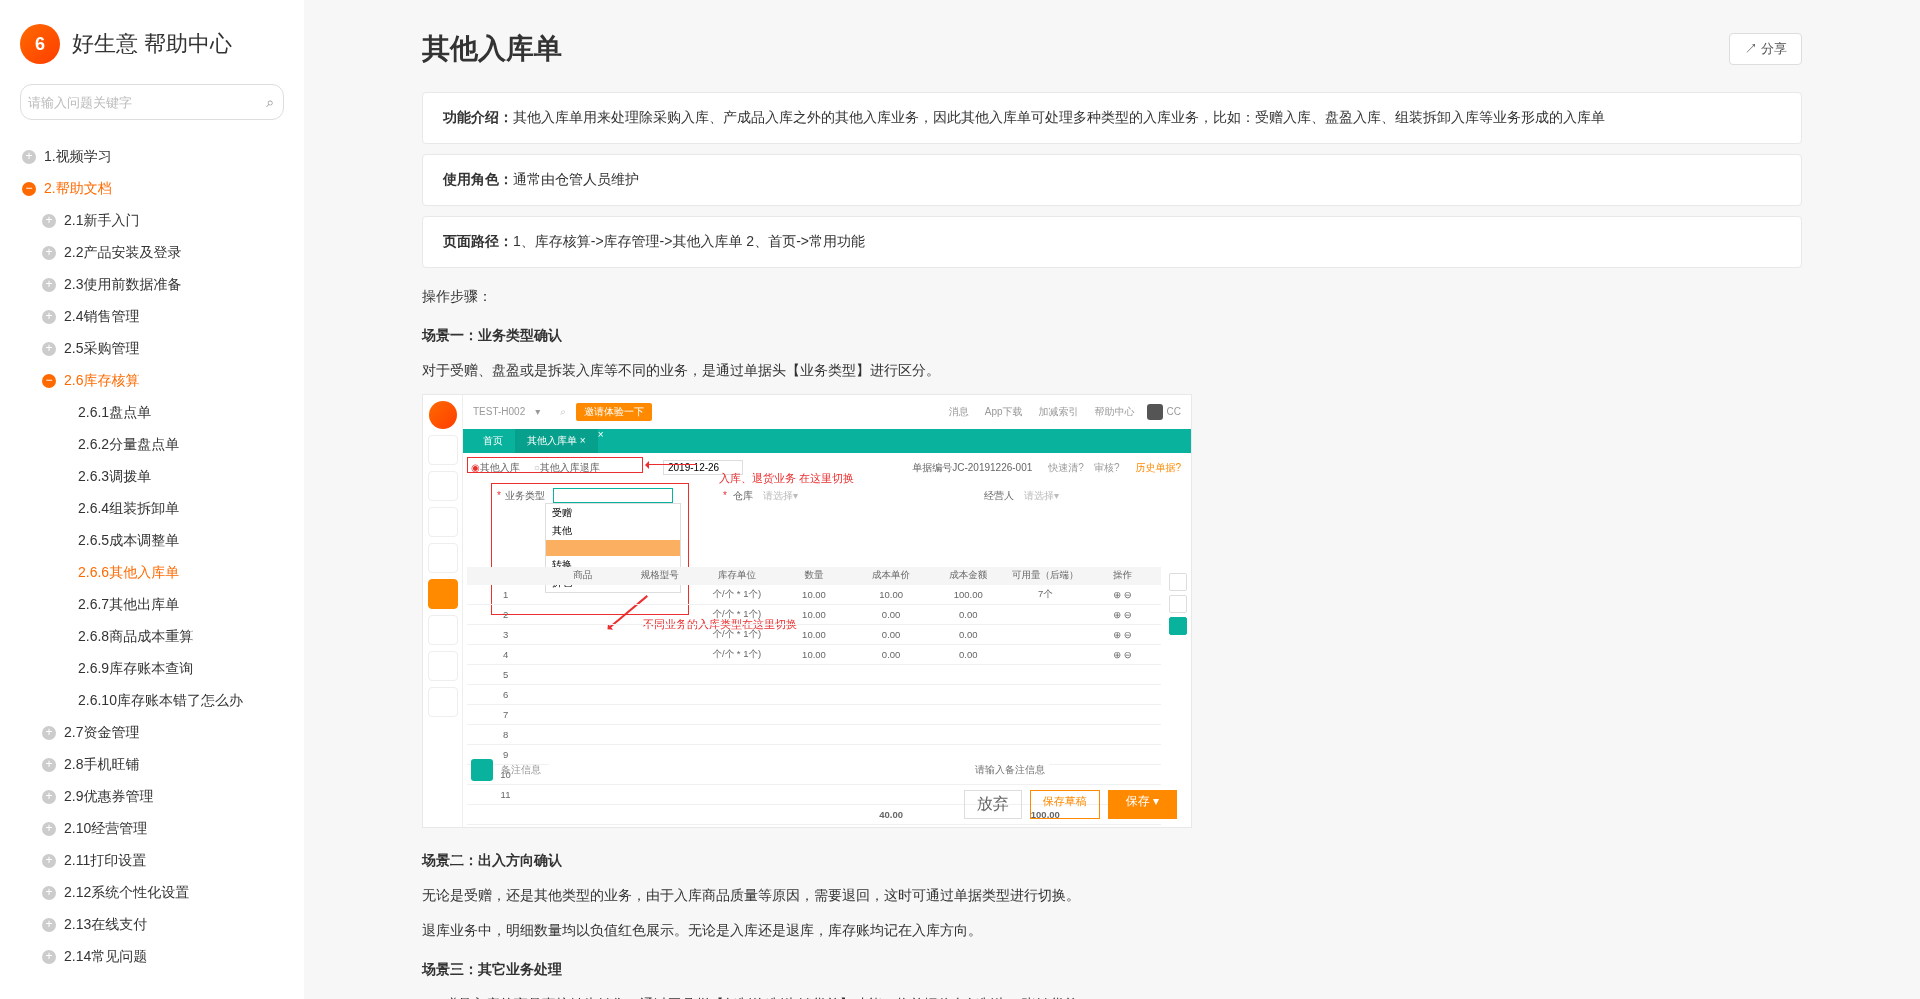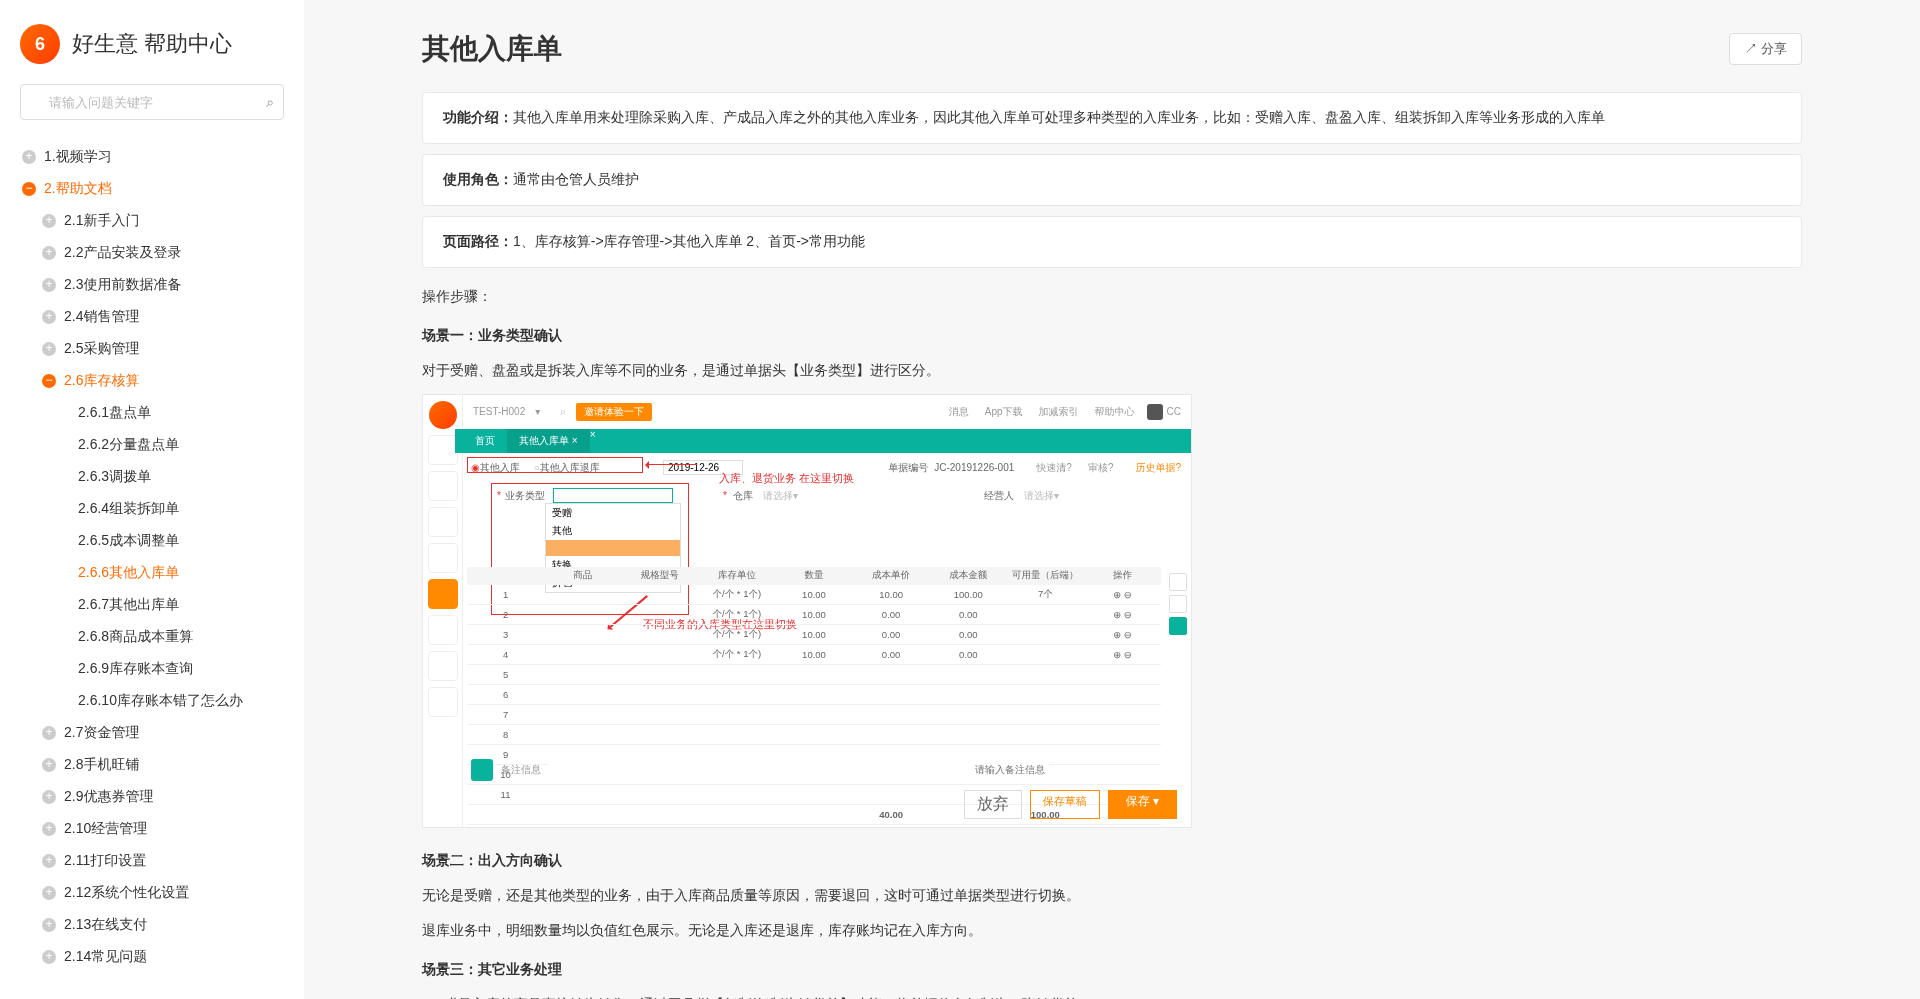--- a/index.html
+++ b/index.html
@@ -2,21 +2,21 @@
 <html><head>
 <meta charset="utf-8">
 <style>
 *{margin:0;padding:0;box-sizing:border-box;font-family:"Microsoft YaHei",sans-serif}
 body{background:#fff;display:flex}
 .sidebar{width:304px;padding:24px 20px;overflow-y:auto;height:100vh}
 .logo-row{display:flex;align-items:center;gap:12px;margin-bottom:20px}
 .logo-circle{width:40px;height:40px;border-radius:50%;background:linear-gradient(135deg,#ff6a00,#ff3d00);display:flex;align-items:center;justify-content:center;color:#fff;font-weight:bold;font-size:18px}
 .logo-text{font-size:22px;color:#333}
 .search-wrap{position:relative;margin-bottom:20px}
-.search-input{width:100%;height:36px;border:1px solid #ddd;border-radius:4px;padding:0 36px 0 28px;font-size:13px;outline:none}
+.search-input{width:100%;height:36px;border:1px solid #ddd;border-radius:12px;padding:0 36px 0 7px;font-size:13px;outline:none}
 .search-input::placeholder{color:#bbb}
 .search-icon{position:absolute;right:10px;top:50%;transform:translateY(-50%);color:#999;font-size:14px}
 .tree{list-style:none}
 .tree li{font-size:14px;color:#333;line-height:32px;cursor:pointer}
 .tree .plus-icon,.tree .minus-icon{display:inline-block;width:14px;height:14px;border-radius:50%;text-align:center;line-height:12px;font-size:12px;margin-right:8px;vertical-align:middle}
 .plus-icon{background:#ccc;color:#fff}
 .minus-icon{background:#ff6a00;color:#fff}
 .lev1{padding-left:2px}
 .lev2{padding-left:22px}
 .lev3{padding-left:58px}
@@ -34,21 +34,21 @@
 .content-body .sub-title{font-weight:600;margin-top:14px}
 .screenshot{width:770px;height:434px;background:#fafafa;border:1px solid #e8e8e8;position:relative;margin:10px 0 20px}
 
 .ss-left{position:absolute;left:0;top:0;width:40px;height:100%;background:#fff;border-right:1px solid #eee}
 .ss-left .ss-logo{width:28px;height:28px;margin:6px auto;background:linear-gradient(135deg,#ff6a00,#ff3d00);border-radius:50%}
 .ss-left .ss-icon{width:30px;height:30px;margin:6px auto;background:#fff;border:1px solid #eee;border-radius:4px}
 .ss-left .ss-icon.sel{background:#ff8a00;border-color:#ff8a00}
 .ss-top{position:absolute;left:40px;top:0;right:0;height:34px;background:#fff;display:flex;align-items:center;font-size:10px;color:#999;padding:0 10px}
 .ss-top .filler{flex:1}
 .ss-top-btn{background:#ff8a00;color:#fff;padding:2px 8px;border-radius:2px;font-size:10px;margin-left:10px}
-.ss-tabs{position:absolute;left:32px;top:34px;right:0;height:24px;background:#09b29d;display:flex;align-items:flex-start;padding-left:8px;font-size:10px;color:#fff}
+.ss-tabs{position:absolute;left:40px;top:34px;right:0;height:24px;background:#09b29d;display:flex;align-items:flex-start;padding-left:8px;font-size:10px;color:#fff}
 .ss-tab{padding:0 12px;height:100%;display:flex;align-items:center}
 .ss-tab.active{background:#07a08c}
 .ss-body{position:absolute;left:40px;top:58px;right:0;bottom:0;background:#fff;padding:4px 10px}
 .red-box{border:1.5px solid #eb2f2f;position:absolute}
 .ss-body input, .ss-body select{font-size:10px;border:1px solid #ddd;padding:1px 4px}
 .ss-body .row{height:22px;display:flex;align-items:center;font-size:10px;color:#666}
 .ss-body .table{margin-top:60px;font-size:10px;color:#666}
 .ss-table-head{display:flex;background:#f5f5f5;height:18px;align-items:center}
 .ss-table-head span,.ss-table-row span{flex:1;text-align:center;font-size:9.5px}
 .ss-table-row{display:flex;height:20px;align-items:center;border-bottom:1px solid #f0f0f0}
@@ -157,21 +157,21 @@
         <div class="red-box" style="left:4px;top:4px;width:176px;height:16px"></div>
         <div class="row" style="position:absolute;top:4px;left:8px">
           <span style="color:#eb2f2f">◉ </span>
               <span>其他入库</span>
           <span style="margin-left:14px;color:#bbb">○ </span>
               <span>其他入库退库</span>
         </div>
         <div class="row" style="position:absolute;top:4px;left:200px">
           <input style="width: 80px;" value="2019-12-26">
         </div>
-        <div class="row" style="position:absolute;top:4px;right:10px;gap:6px">
+        <div class="row" style="position:absolute;top:4px;right:10px;">
           <span>单据编号</span> 
               <span>JC-20191226-001</span>
           <span style="margin-left:16px;color:#999">快速清?</span>
           <span style="margin-left:10px;color:#999">审核?</span>
           <span style="margin-left:16px;color:#ff8a00">历史单据?</span>
         </div>
         <div class="arrow" style="top:11px;left:184px"></div>
         <div class="ss-note" style="top:18px;left:256px">入库、退货业务 在这里切换</div>
 
         <div class="red-box" style="left:28px;top:30px;width:198px;height:132px"></div>

